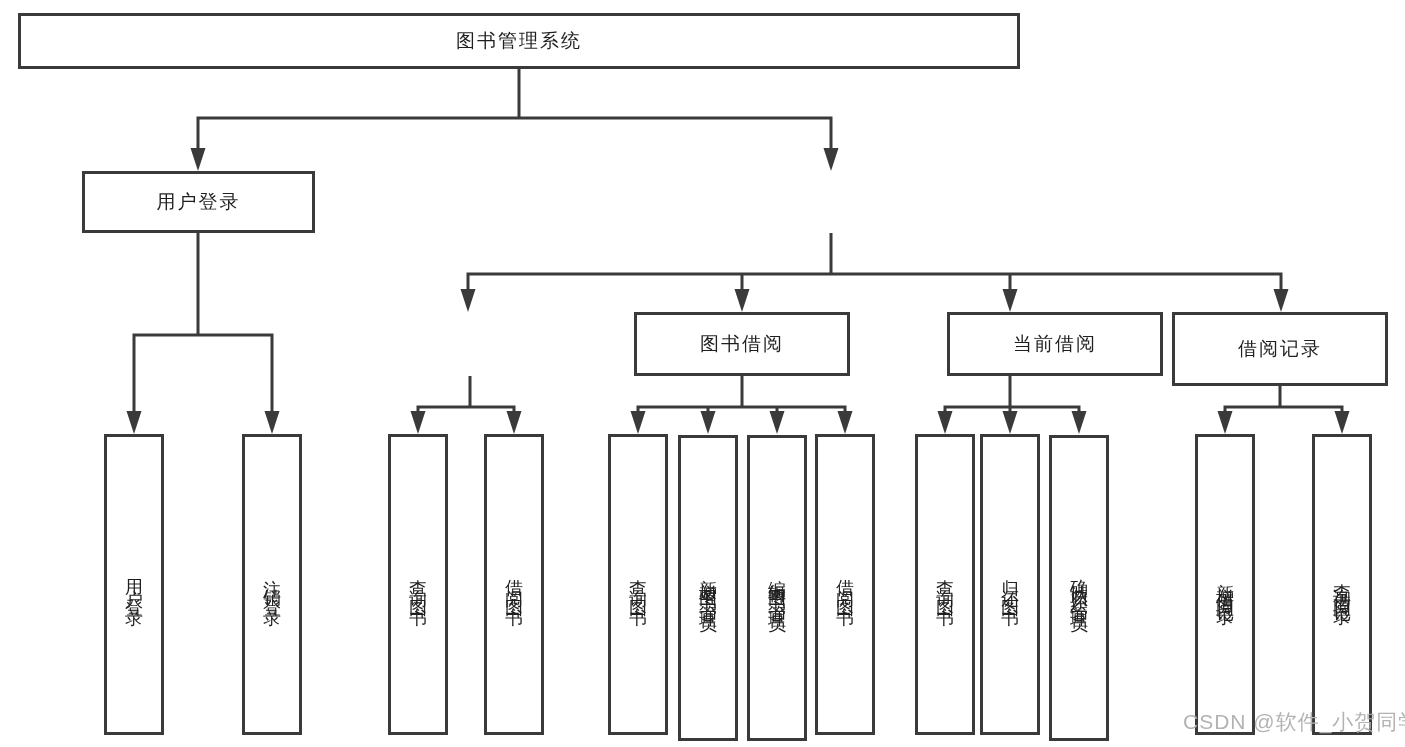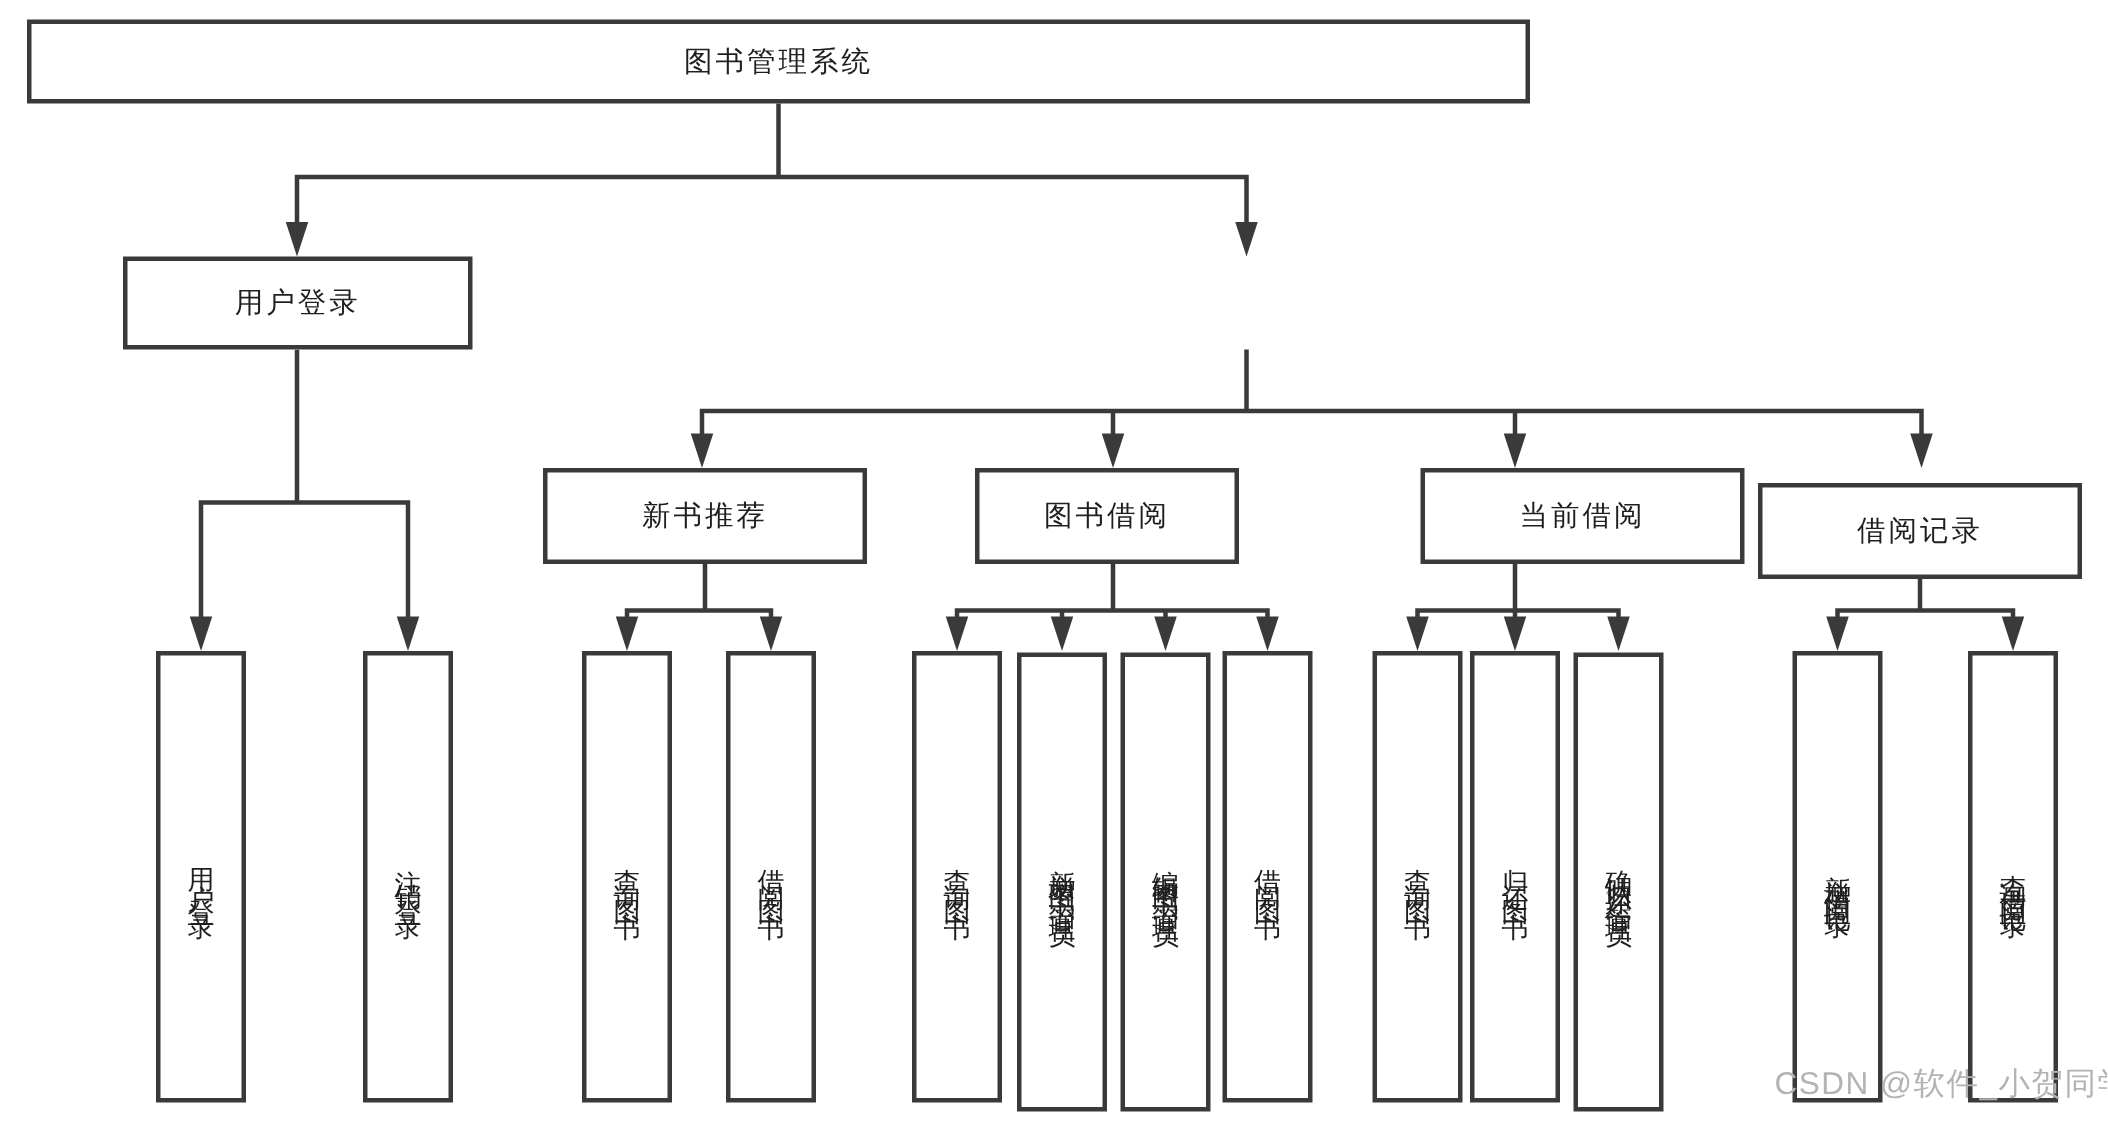--- a/index.html
+++ b/index.html
@@ -75,24 +75,23 @@
 
       <polygon points="1217.5,411 1232.5,411 1225,434"></polygon>
       <polygon points="1334.5,411 1349.5,411 1342,434"></polygon>
     </g>
   </svg>
 
   <div class="node" style="left:18px; top:13px; width:1002px; height:56px;">图书管理系统</div>
 
   <div class="node" style="left:82px; top:171px; width:233px; height:62px;">用户登录</div>
 
-  <div class="node" style="left:362px; top:312px; width:216px; height:64px;">新书推荐</div>
-  <div class="node" style="left:650px; top:312px; width:176px; height:64px;">图书借阅</div>
+  <div class="node" style="left:634px; top:312px; width:216px; height:64px;">图书借阅</div>
   <div class="node" style="left:902px; top:312px; width:216px; height:64px;margin-left:45px;">当前借阅</div>
-  <div class="node" style="left:1172px; top:322px; width:216px; height:64px;font-family:Liberation Serif, serif;">借阅记录</div>
+  <div class="node" style="left:1172px; top:312px; width:216px; height:74px;font-family:Liberation Serif, serif;">借阅记录</div>
 
   <div class="vnode" style="left:104px; top:434px; width:60px; height:301px;">用户登录</div>
   <div class="vnode" style="left:242px; top:434px; width:60px; height:301px;">注销登录</div>
 
   <div class="vnode" style="left:388px; top:434px; width:60px; height:301px;">查询图书</div>
   <div class="vnode" style="left:484px; top:434px; width:60px; height:301px;">借阅图书</div>
 
   <div class="vnode" style="left:608px; top:434px; width:60px; height:301px;">查询图书</div>
   <div class="vnode long" style="left:678px; top:435px; width:60px; height:306px;">新增图书（管理员）</div>
   <div class="vnode long" style="left:747px; top:435px; width:60px; height:306px;">编辑图书（管理员）</div>

